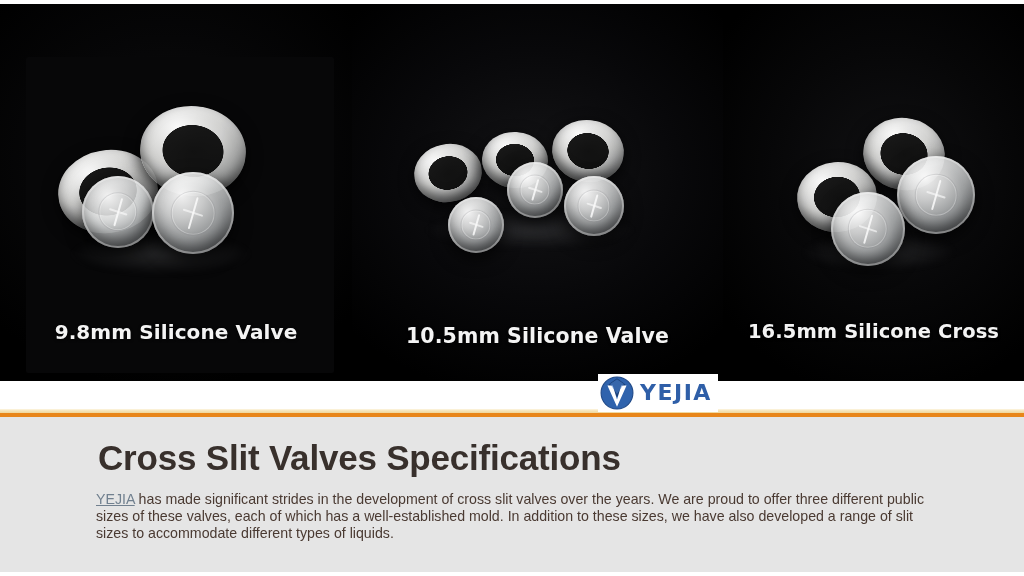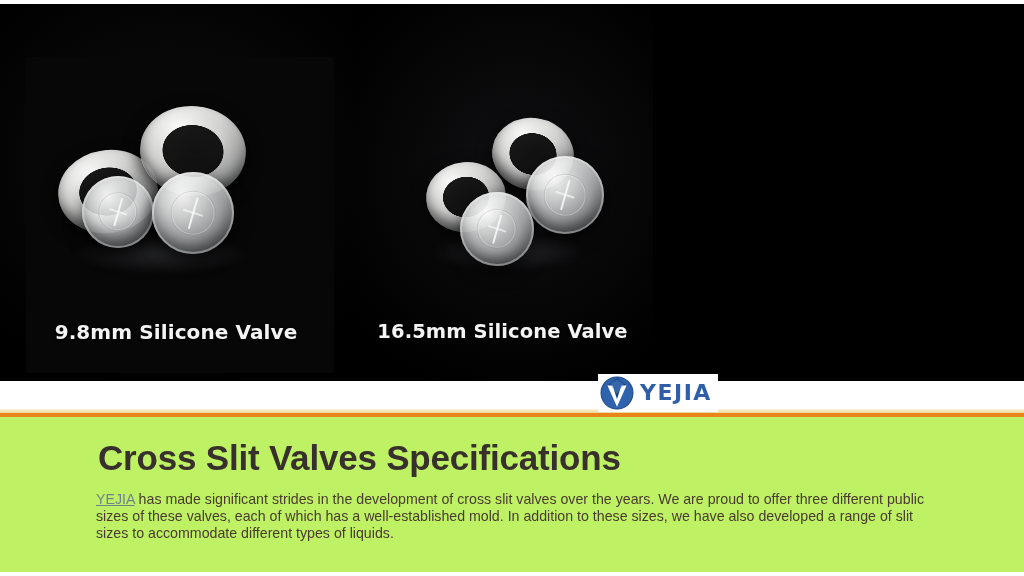--- a/index.html
+++ b/index.html
@@ -170,21 +170,21 @@
     line-height: 1;
   }
 
   
   .content-band {
     position: absolute;
     left: 0;
     top: 413px;
     width: 1024px;
     height: 159px;
-    background: #bef264;
+    background: #e5e5e5;
   }
   .accent-rule {
     position: absolute;
     left: 0;
     top: 0;
     width: 100%;
     height: 4px;
     background: #e8861a;
   }
 
@@ -261,40 +261,63 @@
         </div>
 
         <div class="valve disc" style="left:152px; top:168px; width:82px; height:82px;">
           <span class="slit"></span>
           <span class="slit2"></span>
         </div>
       </div>
       <div class="panel-caption cap-1">9.8mm Silicone Valve</div>
     </div>
 
+    <div class="photo-panel panel-2">
+      <div class="valve-stage">
+        <div class="reflection" style="left:56px; top:200px; width:244px; height:52px;"></div>
+
+        <div class="valve ring" style="left:62px; top:140px; width:68px; height:58px; transform:rotate(-10deg);"></div>
+        <div class="valve ring" style="left:130px; top:128px; width:66px; height:56px; transform:rotate(4deg);"></div>
+        <div class="valve ring" style="left:200px; top:116px; width:72px; height:62px; transform:rotate(8deg);"></div>
+
+        <div class="valve disc" style="left:96px; top:193px; width:56px; height:56px;">
+          <span class="slit"></span>
+          <span class="slit2"></span>
+        </div>
+        <div class="valve disc" style="left:155px; top:158px; width:56px; height:56px;">
+          <span class="slit"></span>
+          <span class="slit2"></span>
+        </div>
+        <div class="valve disc" style="left:212px; top:172px; width:60px; height:60px;">
+          <span class="slit"></span>
+          <span class="slit2"></span>
+        </div>
+      </div>
+      <div class="panel-caption cap-2">10.5mm Silicone Valve</div>
+    </div>
 
     <div class="photo-panel panel-3">
       <div class="valve-stage">
         <div class="reflection" style="left:66px; top:222px; width:180px; height:52px;"></div>
 
         <div class="valve ring" style="left:140px; top:114px; width:82px; height:72px; transform:rotate(10deg);"></div>
 
         <div class="valve ring" style="left:74px; top:158px; width:80px; height:70px; transform:rotate(-6deg);"></div>
 
         <div class="valve disc" style="left:174px; top:152px; width:78px; height:78px;">
           <span class="slit"></span>
           <span class="slit2"></span>
         </div>
 
         <div class="valve disc" style="left:108px; top:188px; width:74px; height:74px;">
           <span class="slit"></span>
           <span class="slit2"></span>
         </div>
       </div>
-      <div class="panel-caption cap-3">16.5mm Silicone Valve</div>
+      <div class="panel-caption cap-3">16.5mm Silicone Cross</div>
     </div>
 
   </div>
 
   <div class="logo-band">
     <div class="logo-lockup">
       <svg class="logo-mark" viewBox="0 0 64 64" aria-hidden="true">
         <circle cx="32" cy="32" r="30" fill="#2f63ad"></circle>
         <circle cx="32" cy="32" r="30" fill="none" stroke="#1d4786" stroke-width="2"></circle>
         <path d="M32 4 L48 16 L32 40 L16 16 Z" fill="#18396e" opacity="0.85"></path>

